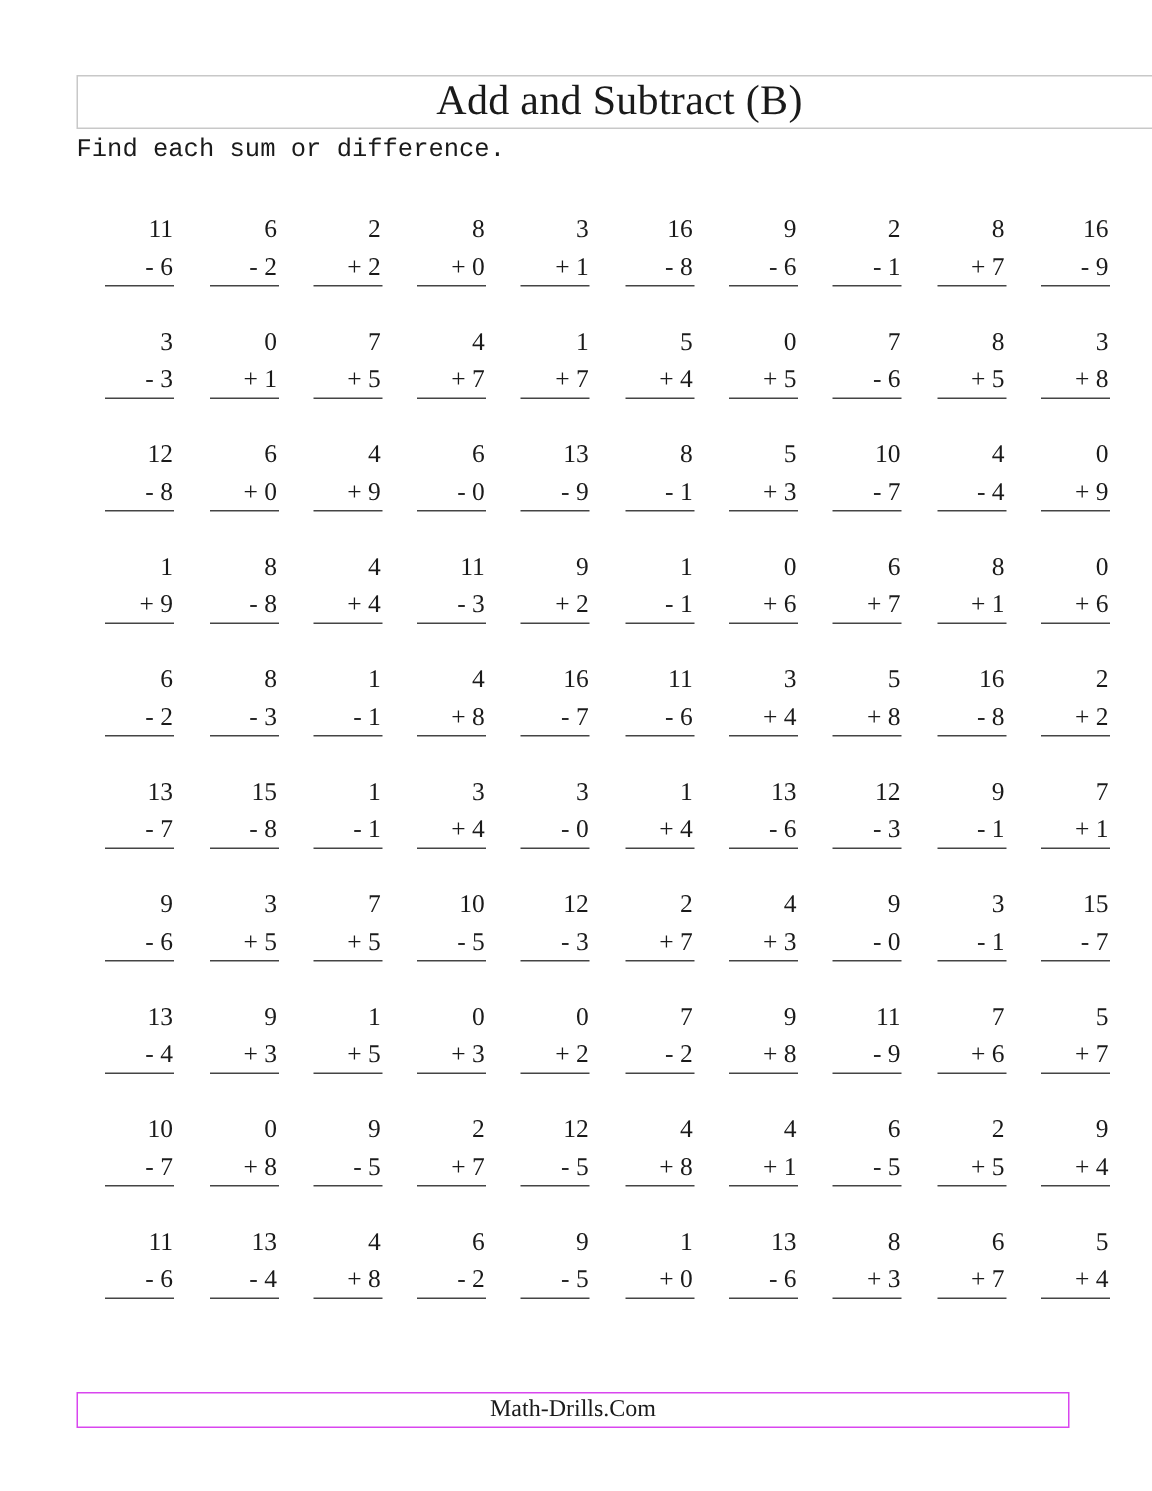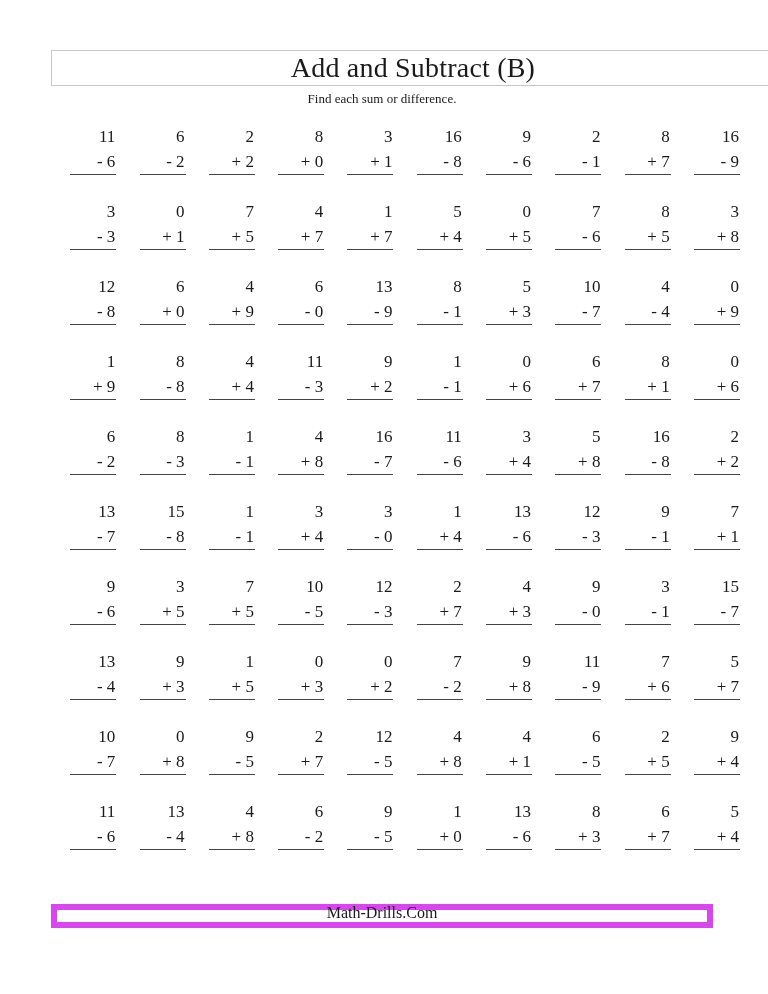--- a/index.html
+++ b/index.html
@@ -31,28 +31,27 @@
       font-family: "Liberation Serif", "DejaVu Serif", serif;
       font-size: 28px;
       line-height: 1;
       letter-spacing: 0.2px;
     }
     .subtitle {
       position: absolute;
       left: 51px;
       top: 91px;
       width: 662px;
-      text-align: center;
-      font-family: Liberation Serif, serif;
-      font-size: 13px;
+      font-family: Liberation Mono, monospace;
+      font-size: 17px;
     }
     .grid {
       position: absolute;
       left: 49px;
-      top: 124px;
+      top: 140px;
       width: 666px;
     }
     .row {
       display: flex;
       height: 75px;
     }
     .problem {
       width: 69.3px;
       flex: 0 0 69.3px;
       box-sizing: border-box;
@@ -74,27 +73,27 @@
     }
     .problem .bottom-line {
       display: block;
       border-bottom: 1px solid #444;
       padding-right: 1px;
       white-space: pre;
     }
     .footer-box {
       position: absolute;
       left: 51px;
-      top: 904px;
+      top: 928px;
       width: 662px;
       height: 24px;
-      border: 6px solid #d946ef;
+      border: 1px solid #d946ef;
       box-sizing: border-box;
       display: flex;
-      align-items: flex-end;
+      align-items: center;
       justify-content: center;
     }
     .footer-text {
       font-family: "Liberation Serif", "DejaVu Serif", serif;
       font-size: 16px;
     }
   </style>
 </head>
 <body>
 

